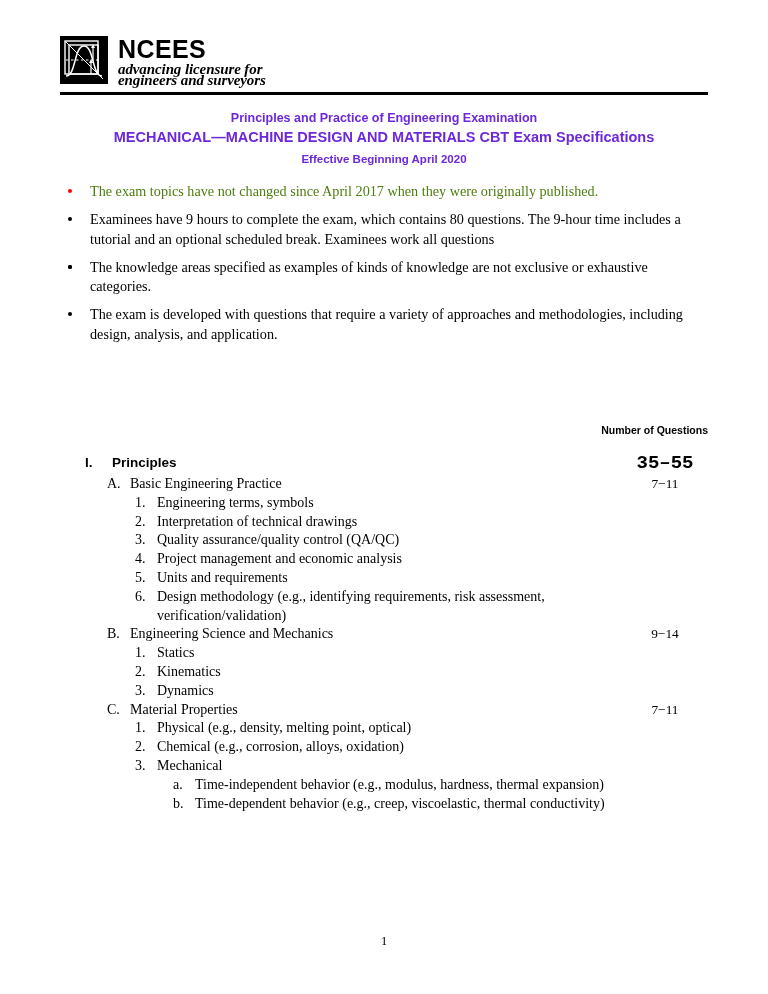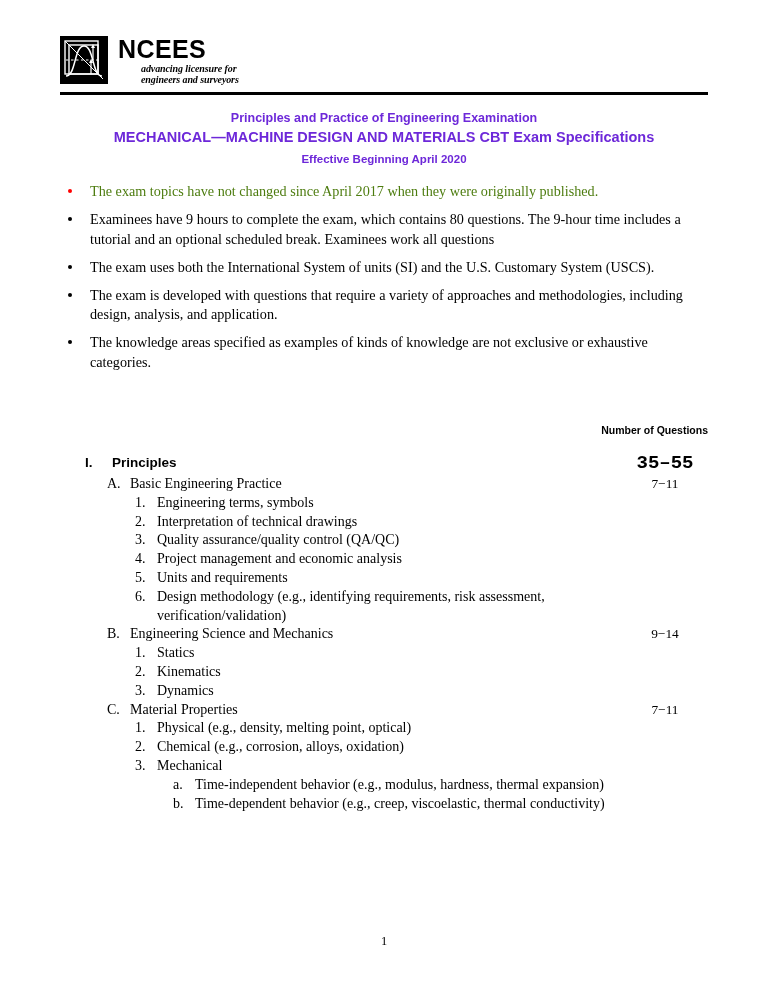--- a/index.html
+++ b/index.html
@@ -56,26 +56,25 @@
     font-weight: bold;
     font-size: 25px;
     letter-spacing: 0.4px;
     line-height: 25px;
     color: #000000;
   }
   .logo-tagline {
     font-family: "Liberation Serif", "DejaVu Serif", serif;
     font-style: italic;
     font-weight: bold;
-    font-size: 10px;
+    font-size: 15px;
     line-height: 10.5px;
     color: #000000;
     margin-top: 2px;
     letter-spacing: -0.1px;
-    margin-left: 23px;
   }
 
   .header-rule {
     position: absolute;
     left: 60px;
     top: 92px;
     width: 648px;
     height: 3px;
     background: #000000;
   }
@@ -294,23 +293,23 @@
 
   <div class="titles">
     <div class="title-line1">Principles and Practice of Engineering Examination</div>
     <div class="title-line2">MECHANICAL—MACHINE DESIGN AND MATERIALS CBT Exam Specifications</div>
     <div class="title-line3">Effective Beginning April 2020</div>
   </div>
 
   <div class="bullets" id="bullets">
       <div class="bullet red"><span class="dot"></span><span>The exam topics have not changed since April 2017 when they were originally published.</span></div>
       <div class="bullet"><span class="dot"></span><span>Examinees have 9 hours to complete the exam, which contains 80 questions. The 9-hour time includes a tutorial and an optional scheduled break. Examinees work all questions</span></div>
-      <div class="bullet"><span class="dot"></span><span>The exam uses both the International System of units (SI) and the U.S. Customary System (USCS).</span></div>
+      <div class="bullet"><span class="dot"></span></div>
+      <div class="bullet"><span class="dot"></span><span>The knowledge areas specified as examples of kinds of knowledge are not exclusive or exhaustive categories.</span></div>
       <div class="bullet"><span class="dot"></span><span>The exam is developed with questions that require a variety of approaches and methodologies, including design, analysis, and application.</span></div>
-      <div class="bullet"><span class="dot"></span><span>The knowledge areas specified as examples of kinds of knowledge are not exclusive or exhaustive categories.</span></div>
     </div>
 
   <div class="col-header">Number of Questions</div>
 
   <div class="outline" id="outline">
       <div class="row lvl-roman">
         <span class="marker">I.</span>
         <span class="txt">Principles</span>
         <span class="num">35–55</span>
       </div>

